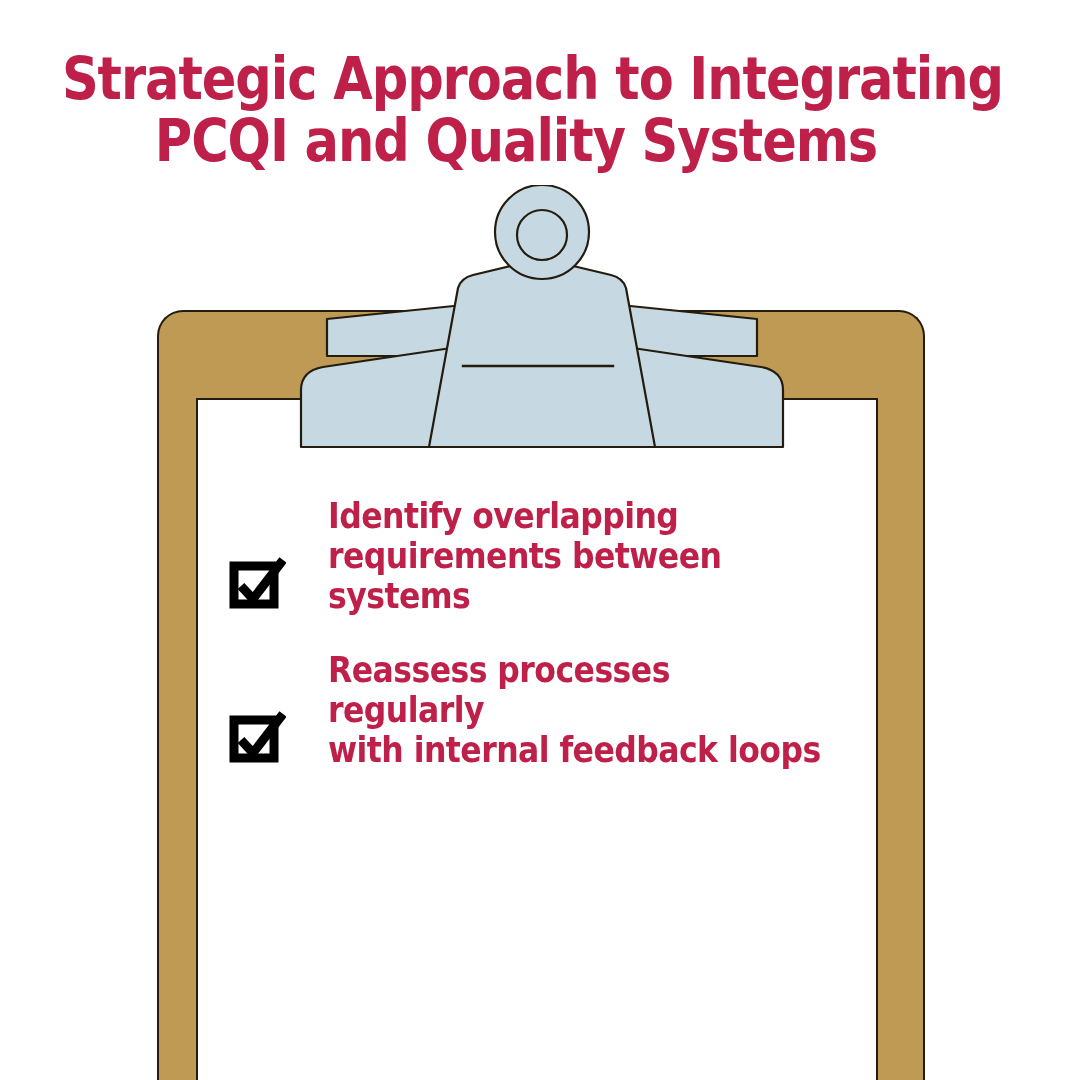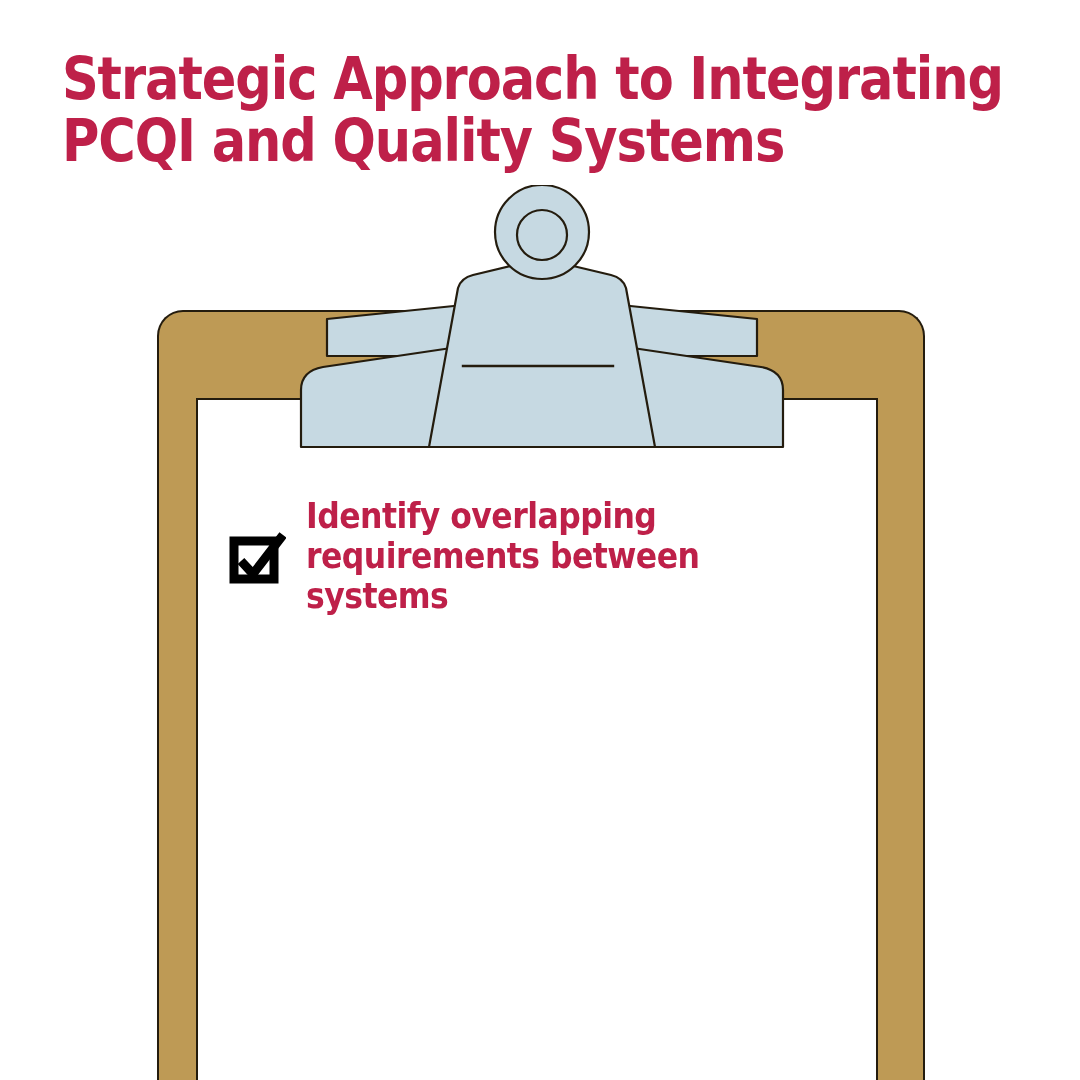--- a/index.html
+++ b/index.html
@@ -20,21 +20,21 @@
     height: 1080px;
     background: #ffffff;
   }
 
   
   #title-block {
     position: absolute;
     left: 0;
     top: 48px;
     width: 1032px;
-    text-align: left;
+    text-align: center;
     z-index: 5;
   }
   .title-line {
     display: block;
     color: #be2049;
     font-family: "DejaVu Sans", sans-serif;
     font-weight: bold;
     font-size: 58px;
     line-height: 62px;
     letter-spacing: -1.2px;
@@ -86,22 +86,23 @@
   
   #checklist {
     position: absolute;
     left: 228px;
     top: 492px;
     width: 660px;
     z-index: 6;
   }
   .check-item {
     display: flex;
-    align-items: center;
+    align-items: flex-end;
     margin-bottom: 30px;
+    gap: 22px;
   }
   .check-item:last-child { margin-bottom: 0; }
 
   .checkbox-icon {
     flex: 0 0 auto;
     width: 58px;
     height: 62px;
     margin-right: 20px;
     margin-top: 12px;
   }
@@ -164,16 +165,26 @@
           <path d="M13 32 L25 45 L55 6" fill="none" stroke="#ffffff" stroke-width="0"></path>
         </svg>
       </span>
       <span class="check-label">Identify overlapping
 requirements between systems</span>
     </div>
 
 
 
 
+    <div class="check-item">
+      <span class="checkbox-icon">
+        <svg width="58" height="62" viewBox="0 0 58 62" xmlns="http://www.w3.org/2000/svg">
+          <path d="M6 12 h40 v38 h-40 z" fill="none" stroke="#000000" stroke-width="9" stroke-linejoin="miter"></path>
+          <path d="M13 32 L25 45 L55 6" fill="none" stroke="#000000" stroke-width="9" stroke-linecap="butt" stroke-linejoin="miter"></path>
+        </svg>
+      </span>
+      <span class="check-label">Reassess processes regularly
+with internal feedback loops</span>
+    </div>
 
   </div>
 
 </div>
 
 </body></html>

